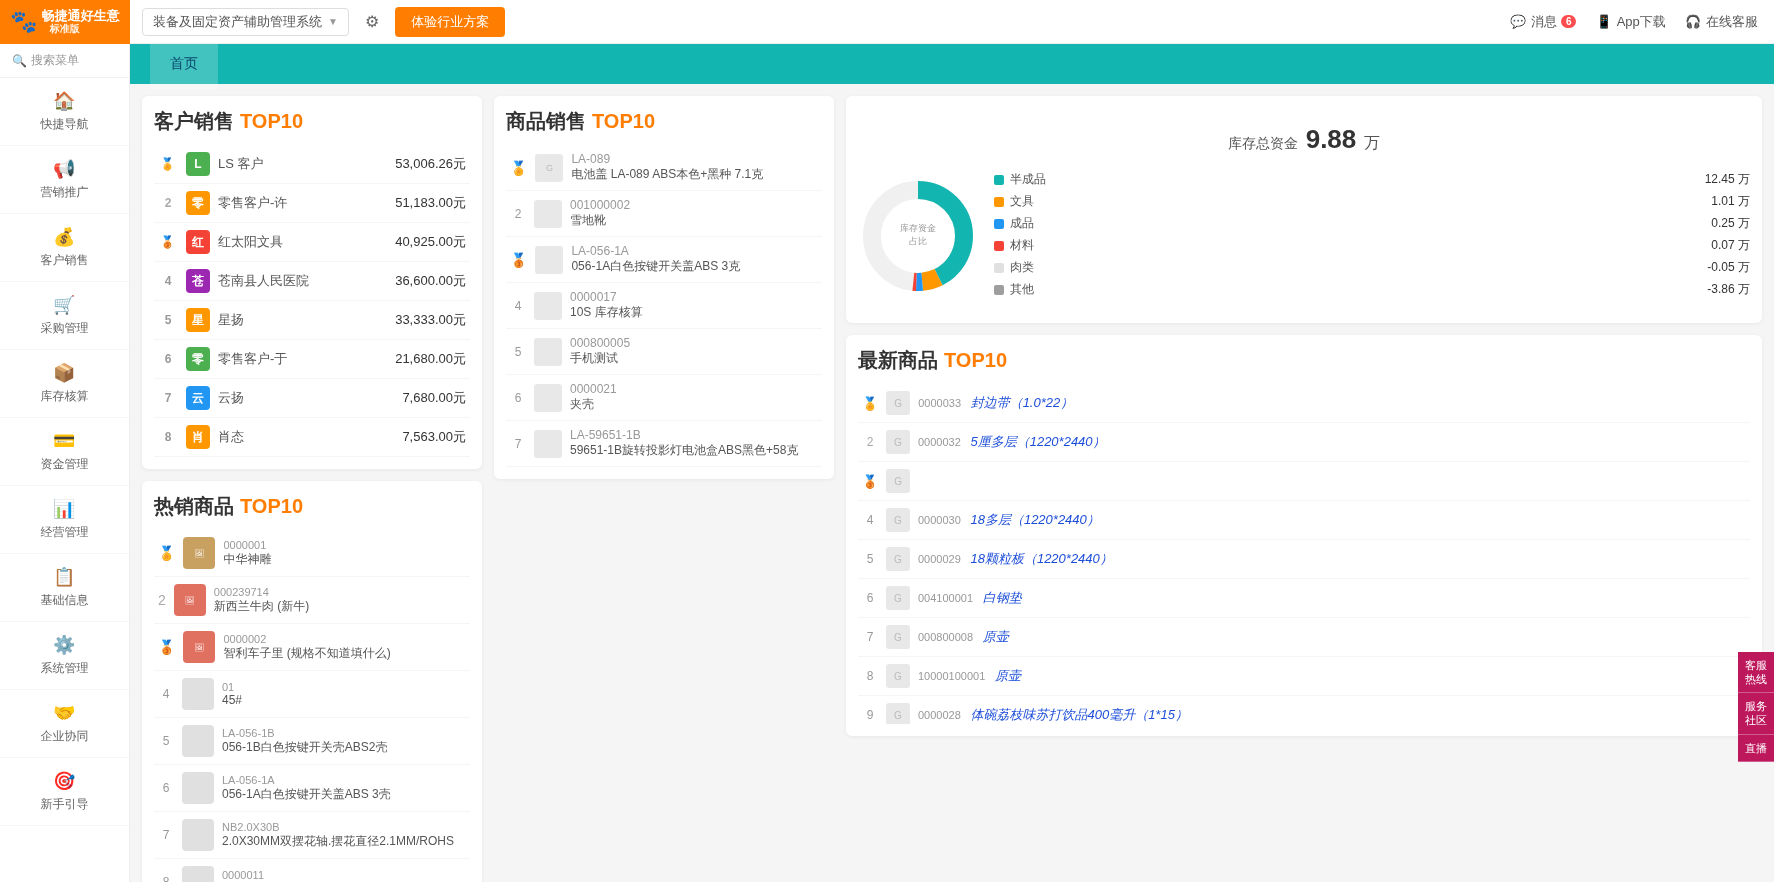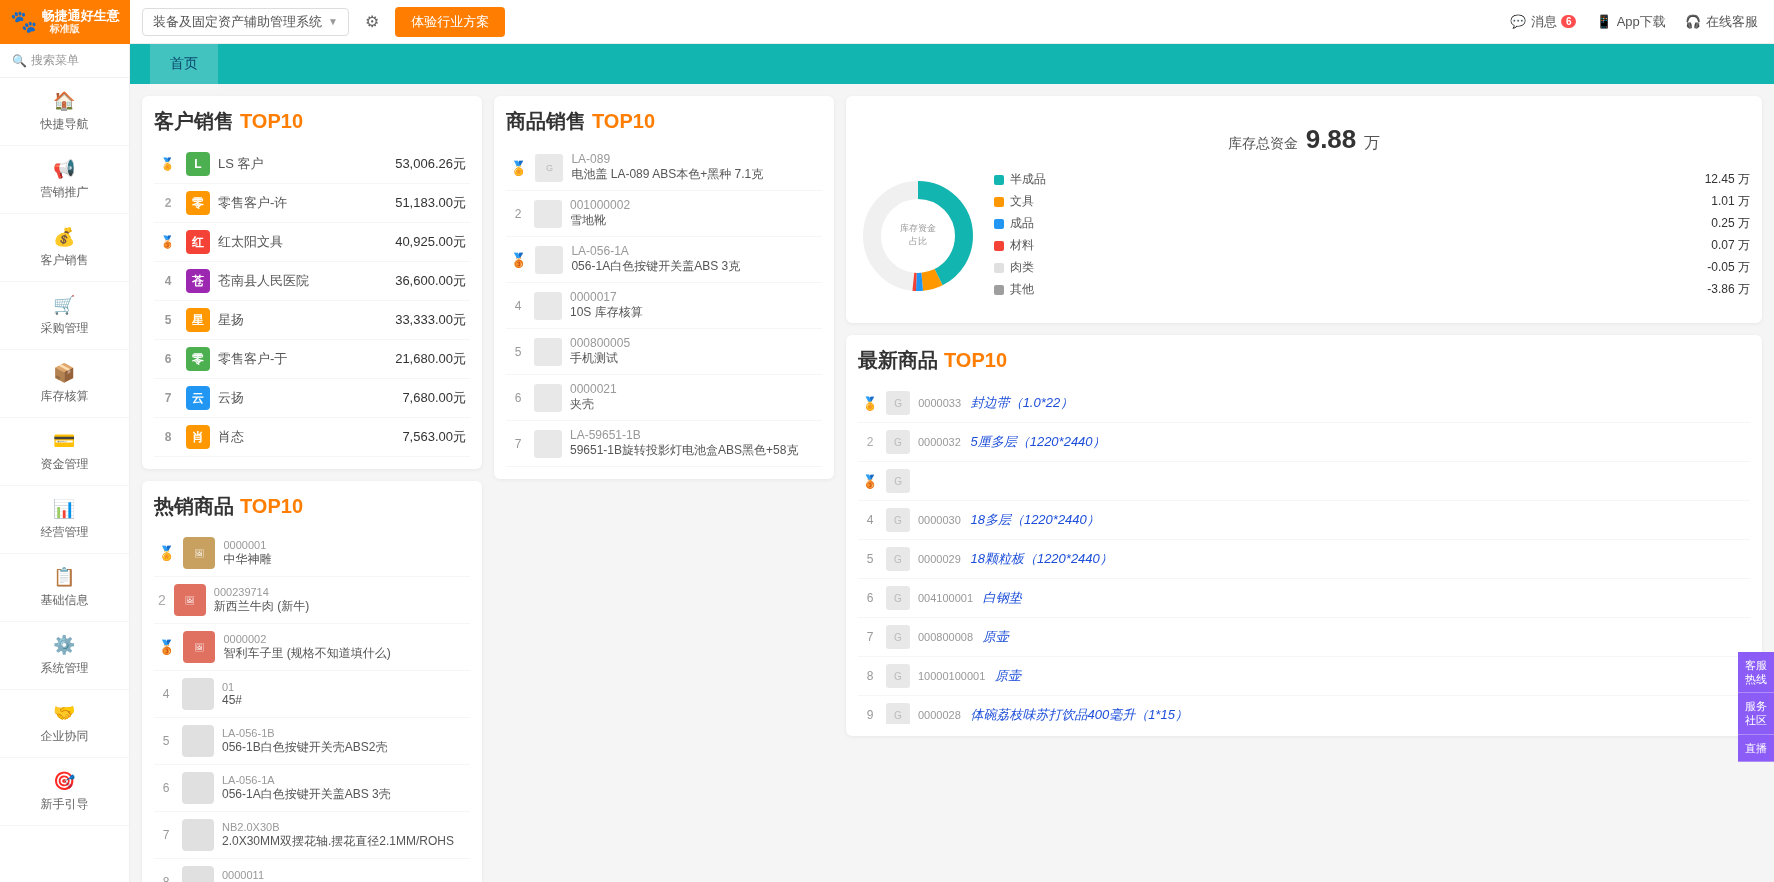--- a/index.html
+++ b/index.html
@@ -281,21 +281,21 @@
     ::-webkit-scrollbar-thumb { background: #ddd; border-radius: 2px; }
 
     
     .float-service {
       position: fixed;
       right: 0; bottom: 120px;
       display: flex; flex-direction: column;
       z-index: 200;
     }
     .float-btn {
-      background: #8b5cf6; color: #fff;
+      background: #be185d; color: #fff;
       width: 36px; padding: 6px 4px;
       text-align: center; font-size: 11px;
       cursor: pointer; border-bottom: 1px solid rgba(255,255,255,0.3);
       line-height: 1.3;
     }
 
     
     .scroll-container { max-height: 340px; overflow-y: auto; }
     .scroll-container-hot { max-height: 420px; overflow-y: auto; }
   </style>

